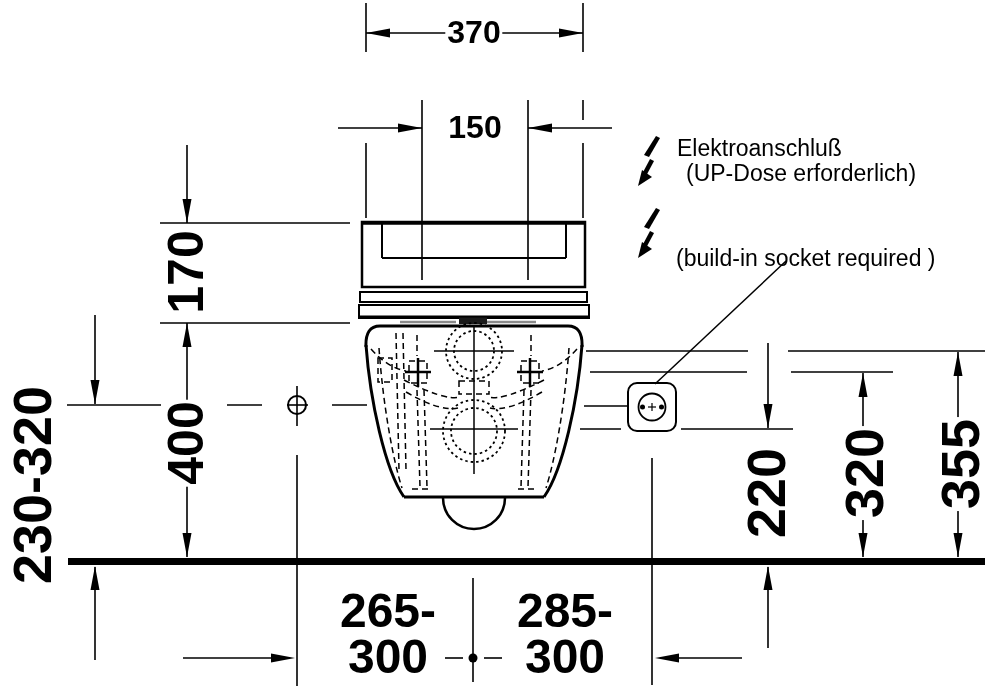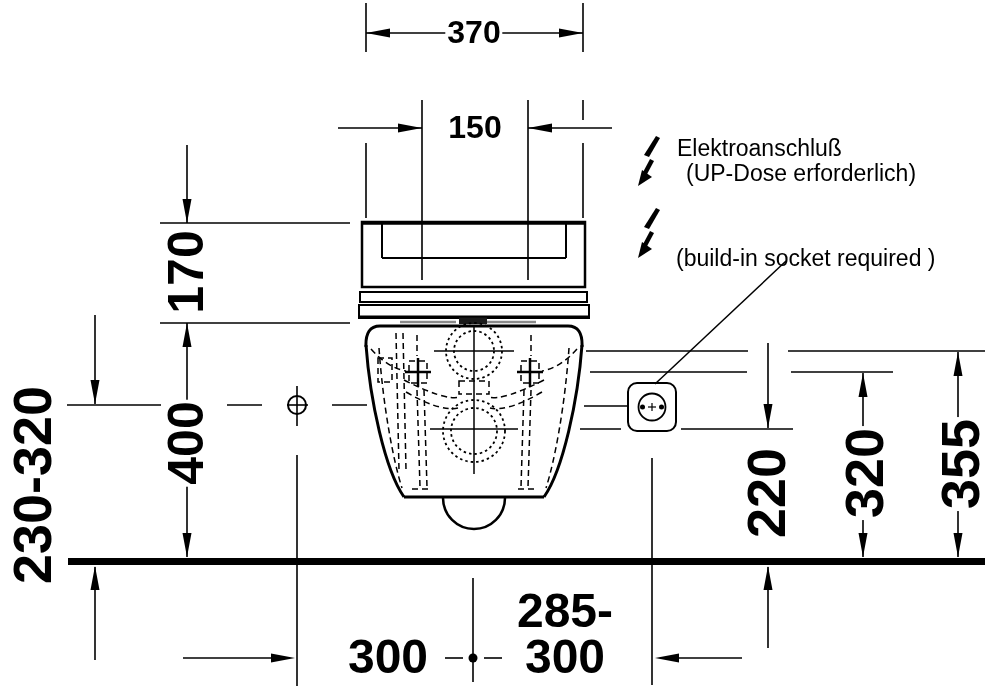--- a/index.html
+++ b/index.html
@@ -208,20 +208,21 @@
 </svg>
 
 <div class="dim sz-top" style="left:474px;top:32px;">370</div>
 <div class="dim sz-top" style="left:475px;top:127px;">150</div>
 <div class="dim vert sz-left" style="left:186px;top:272px;">170</div>
 <div class="dim vert sz-left" style="left:186px;top:443px;">400</div>
 <div class="dim vert sz-range" style="left:32px;top:485px;">230-320</div>
 <div class="dim vert sz-right" style="left:766px;top:493px;">220</div>
 <div class="dim vert sz-right" style="left:864px;top:473px;">320</div>
 <div class="dim vert sz-right" style="left:960px;top:464px;">355</div>
+<div class="dim sz-bottom" style="left:388px;top:611px;">265-</div>
 <div class="dim sz-bottom" style="left:388px;top:657px;">300</div>
 <div class="dim sz-bottom" style="left:565px;top:611px;">285-</div>
 <div class="dim sz-bottom" style="left:565px;top:657px;">300</div>
 
 <div class="note" style="left:677px;top:136px;">Elektroanschluß</div>
 <div class="note" style="left:676px;top:161px;margin-left:10px;">(UP-Dose erforderlich)</div>
 <div class="note" style="left:676px;top:233px;margin-top:13px;">(build-in socket required )</div>
 
 </div>
 

